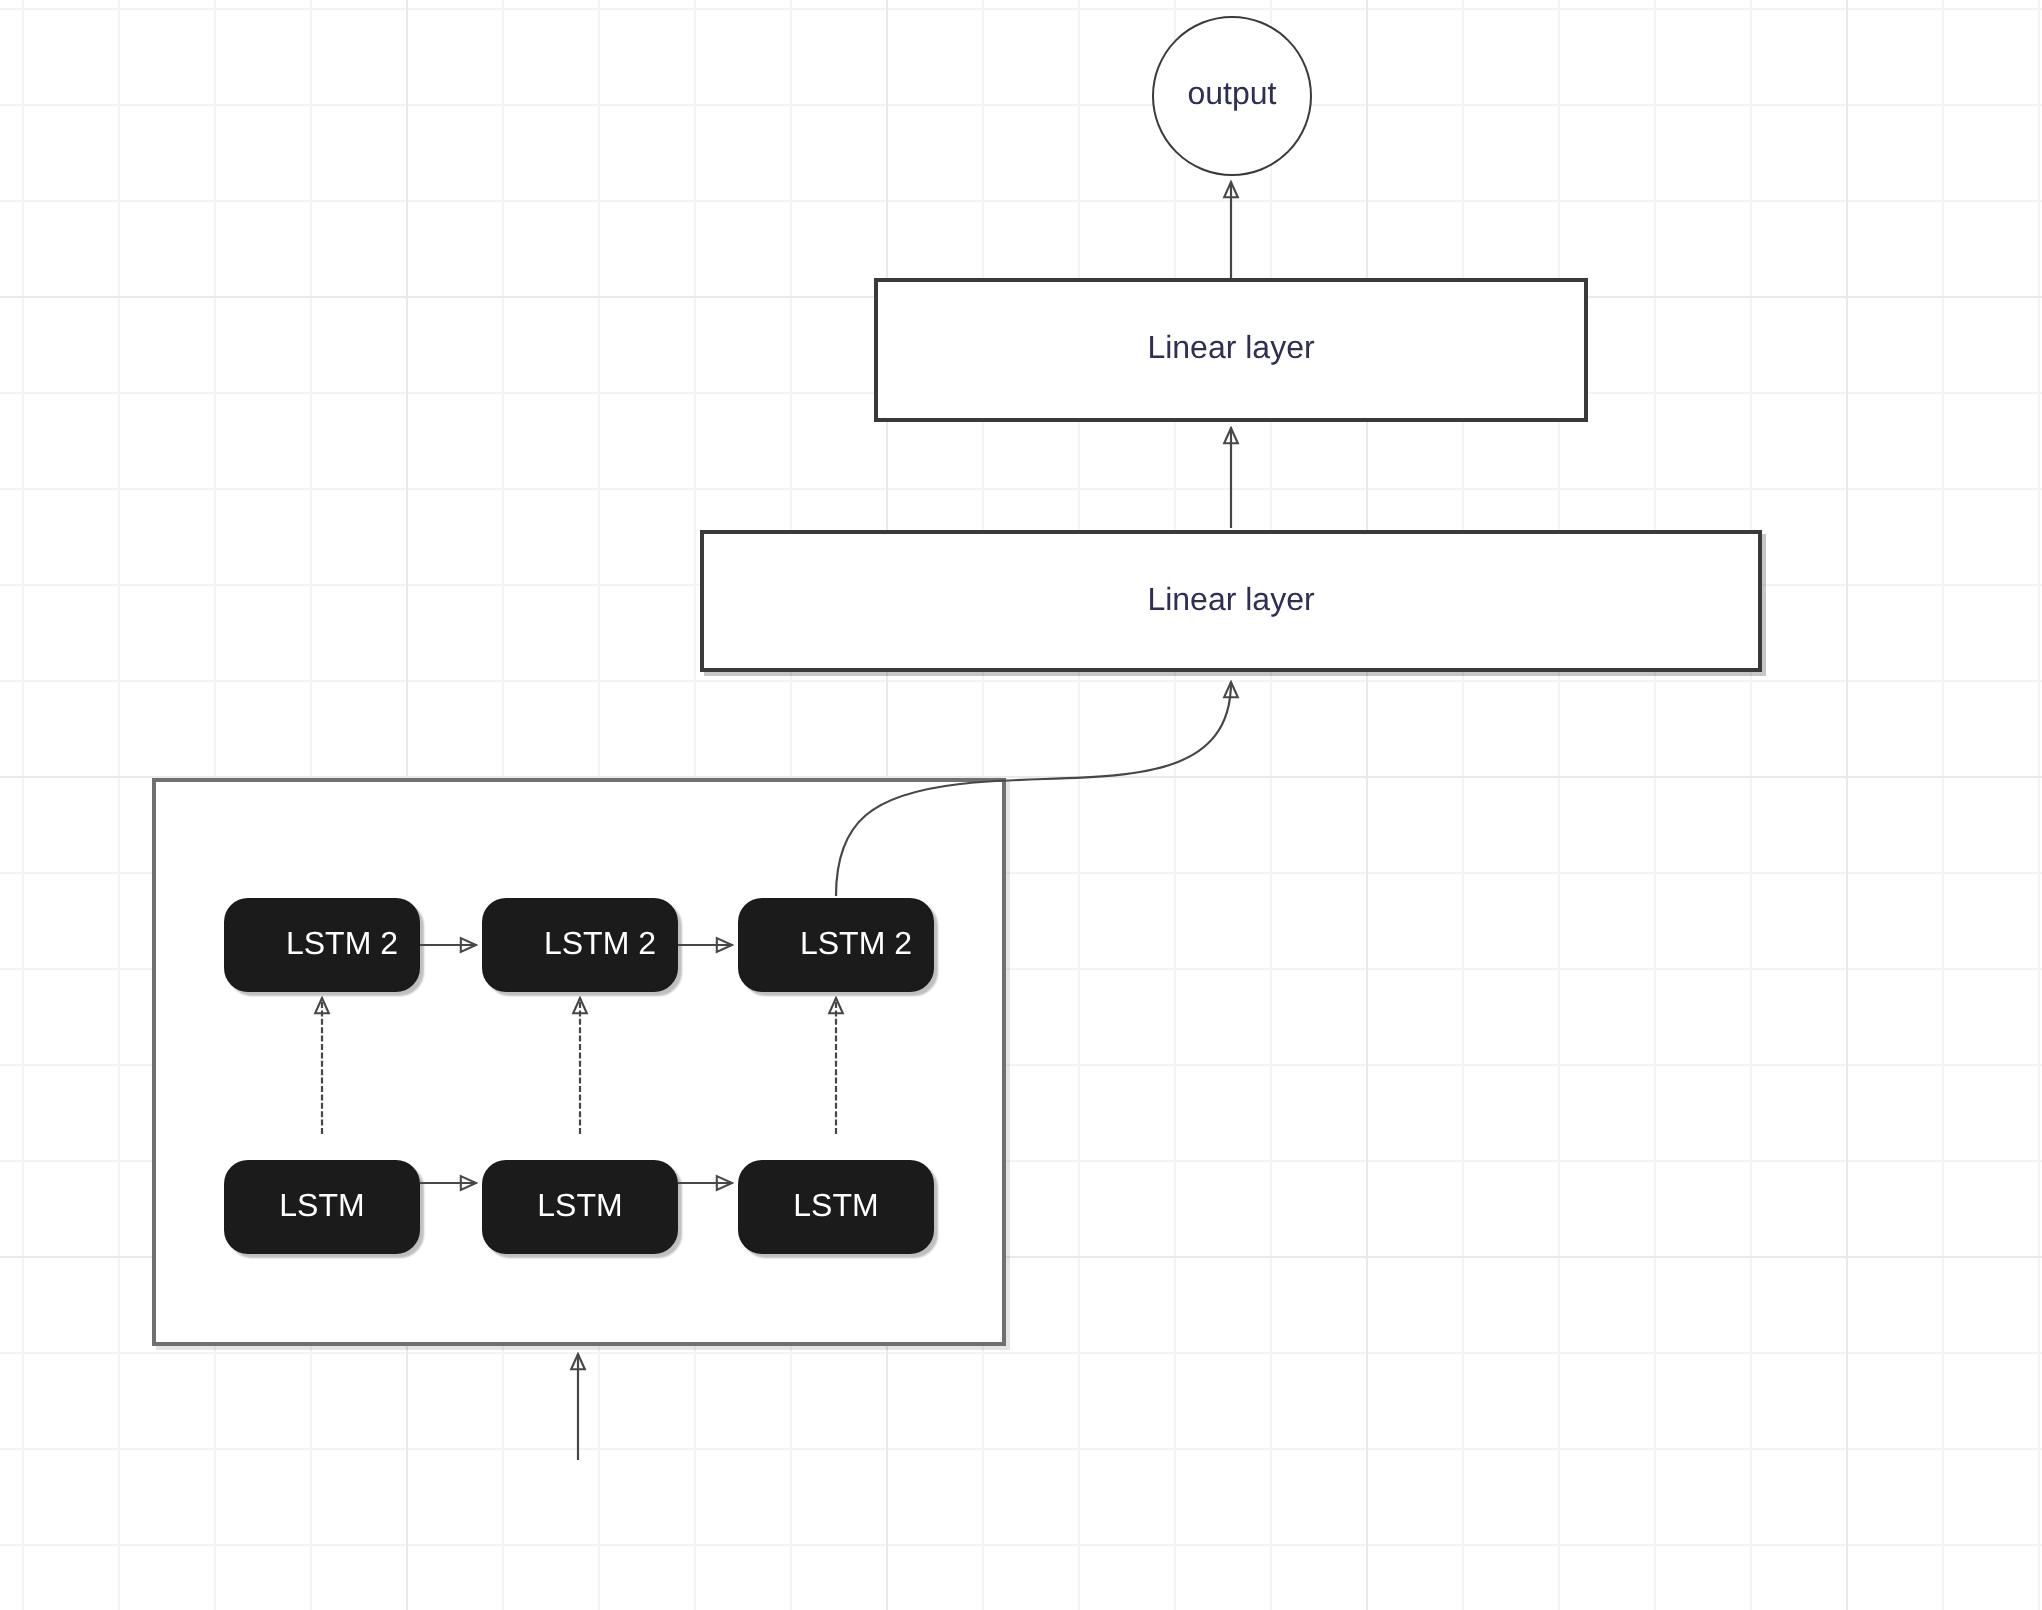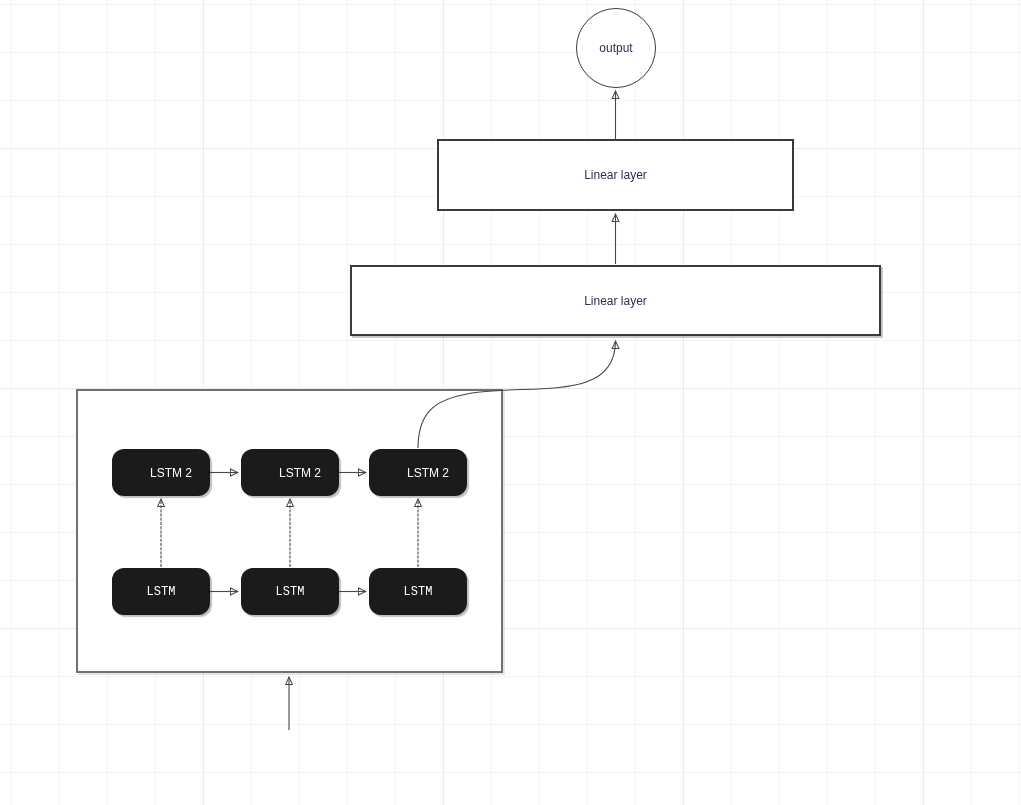--- a/index.html
+++ b/index.html
@@ -22,21 +22,21 @@
       linear-gradient(to bottom, #f4f4f6 1px, transparent 1px);
     background-size: 240px 100%, 100% 240px, 48px 100%, 100% 48px;
     background-position: 203px 0, 0 148px, 11px 0, 0 4px;
   }
   .node {
     position: absolute;
     box-sizing: border-box;
     display: flex;
     align-items: center;
     justify-content: center;
-    font-size: 12px;
+    font-size: 16px;
     color: #2e2e56;
     text-align: center;
     background: #ffffff;
   }
   .circle {
     left: 576px; top: 8px; width: 80px; height: 80px;
     border: 1px solid #3a3a3a;
     border-radius: 50%;
   }
   .linear-top {
@@ -59,21 +59,21 @@
     box-shadow: 2px 2px 1px rgba(0,0,0,0.15);
   }
   .lstm {
     width: 98px; height: 47px;
     background: #1b1b1b;
     color: #ffffff;
     border-radius: 12px;
     box-shadow: 2px 2px 1px rgba(0,0,0,0.25);
   }
   .lstm.r1 { top: 449px; padding-left: 20px; }
-  .lstm.r2 { top: 568px; font-family: Liberation Mono, monospace; }
+  .lstm.r2 { top: 580px; }
   .lstm.c1 { left: 112px; }
   .lstm.c2 { left: 241px; }
   .lstm.c3 { left: 369px; }
   .edges {
     position: absolute;
     left: 0; top: 0;
     width: 1021px; height: 805px;
     z-index: 5;
     pointer-events: none;
   }

